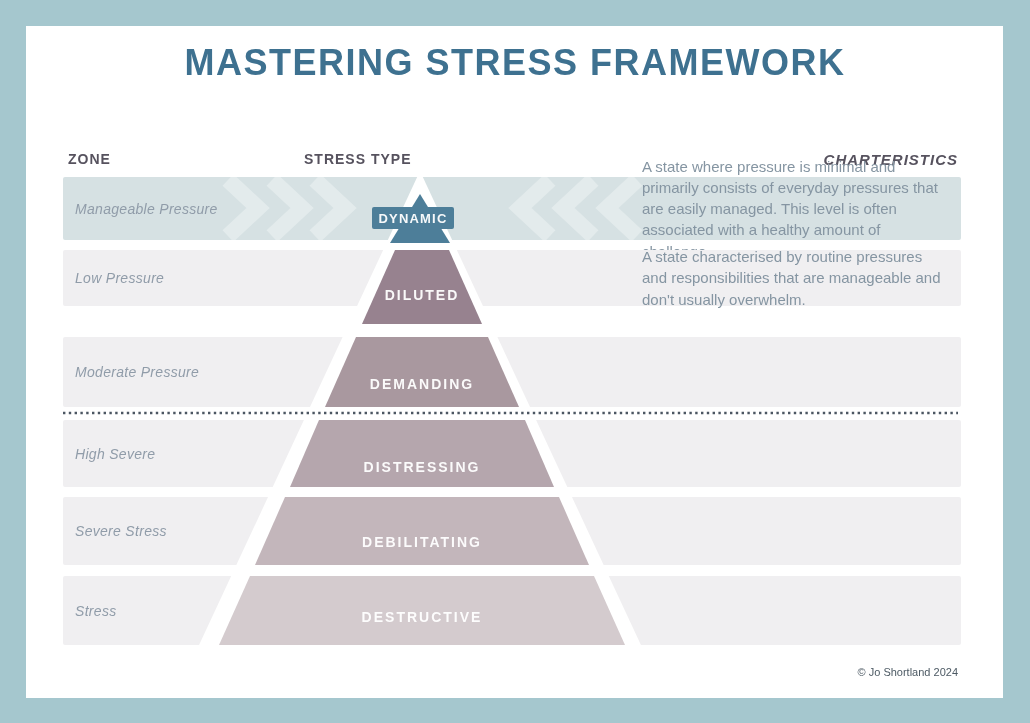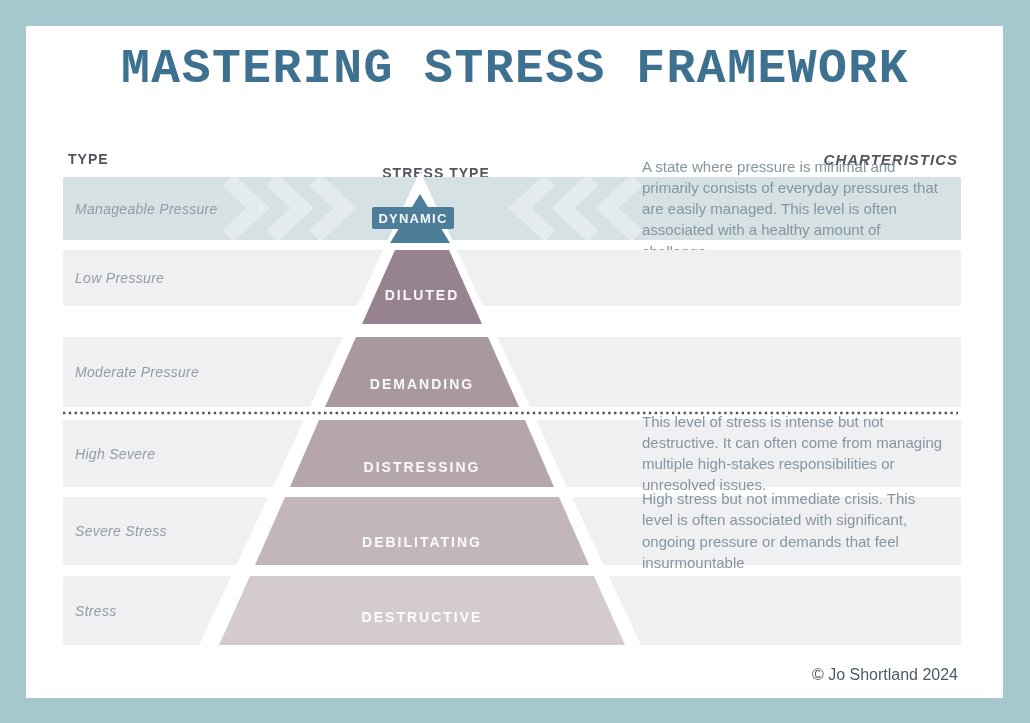--- a/index.html
+++ b/index.html
@@ -4,30 +4,29 @@
 <style>
   html,body{margin:0;padding:0;background:#888;}
   .canvas{
     position:relative;width:1030px;height:723px;overflow:hidden;
     background:var(--frame,#a5c7ce);
     font-family:"Liberation Sans",sans-serif;
   }
   .sheet{position:absolute;left:26px;top:26px;right:27px;bottom:25px;background:var(--sheet,#fff);}
   .page-title{
     position:absolute;left:0;right:0;top:42px;margin:0;
-    text-align:center;font-size:48px;font-weight:bold;letter-spacing:1.5px;
+    text-align:center;font-size:36px;font-weight:bold;letter-spacing:1.5px;
     color:var(--title,#3e7190);
-    font-family:Liberation Mono, monospace;
   }
   .col-header{
     position:absolute;top:151px;font-size:14px;font-weight:bold;
     letter-spacing:1px;color:var(--header_text,#56525e);
   }
   .h-zone{left:68px;}
-  .h-type{left:336px;width:200px;text-align:center;margin-top:14px;}
+  .h-type{left:304px;width:200px;text-align:left;}
   .h-char{right:72px;font-size:15px;font-style:italic;}
   .row{
     position:absolute;left:63px;width:898px;z-index:1;
     background:var(--zone_row_bg,#f0eff1);border-radius:2px;
     display:flex;align-items:center;
   }
   .row.first{background:var(--zone_row1_bg,#d6e1e3);}
   .r1{top:177px;height:63px;}
   .r2{top:250px;height:56px;}
   .r3{top:337px;height:70px;}
@@ -44,53 +43,52 @@
     font-size:15px;line-height:1.42;color:var(--char_text,#8595a2);
   }
   .pyramid-svg{position:absolute;left:0;top:0;z-index:2;pointer-events:none;}
   .chevron{stroke:var(--chevron,#e3ebec);stroke-width:16;fill:none;stroke-linejoin:miter;}
   .pyr-label{
     fill:rgba(255,255,255,0.95);font-family:"Liberation Sans",sans-serif;
     font-size:14px;font-weight:bold;letter-spacing:2px;text-anchor:middle;
   }
   .pyr-label-top{font-size:13px;letter-spacing:1.2px;}
   .copyright{
-    position:absolute;right:72px;top:666px;font-size:16px;
+    position:absolute;right:72px;top:666px;font-size:11px;
     color:var(--copyright,#4d5a64);z-index:3;
   }
 </style>
 </head>
 <body>
 
 <div class="canvas">
   <div class="sheet"></div>
 
   <h1 class="page-title">MASTERING STRESS FRAMEWORK</h1>
 
-  <div class="col-header h-zone">TYPE</div>
+  <div class="col-header h-zone">ZONE</div>
   <div class="col-header h-type">STRESS TYPE</div>
   <div class="col-header h-char">CHARTERISTICS</div>
 
   <div class="row first r1">
     <span class="zone-label">Manageable Pressure</span>
     <div class="char-text">A state where pressure is minimal and primarily consists of everyday pressures that are easily managed. This level is often associated with a healthy amount of challenge.</div>
   </div>
   <div class="row r2">
     <span class="zone-label">Low Pressure</span>
+    <div class="char-text">A state characterised by routine pressures and responsibilities that are manageable and don't usually overwhelm.</div>
   </div>
   <div class="row r3">
     <span class="zone-label">Moderate Pressure</span>
   </div>
   <div class="row r4">
     <span class="zone-label">High Severe</span>
-    <div class="char-text">This level of stress is intense but not destructive. It can often come from managing multiple high-stakes responsibilities or unresolved issues.</div>
   </div>
   <div class="row r5">
     <span class="zone-label">Severe Stress</span>
-    <div class="char-text">High stress but not immediate crisis. This level is often associated with significant, ongoing pressure or demands that feel insurmountable</div>
   </div>
   <div class="row r6">
     <span class="zone-label">Stress</span>
   </div>
 
   <svg class="pyramid-svg" width="1030" height="723" viewBox="0 0 1030 723">
     <defs>
       <clipPath id="row1clip">
           <rect x="63" y="177" width="898" height="63"></rect>
         </clipPath>

